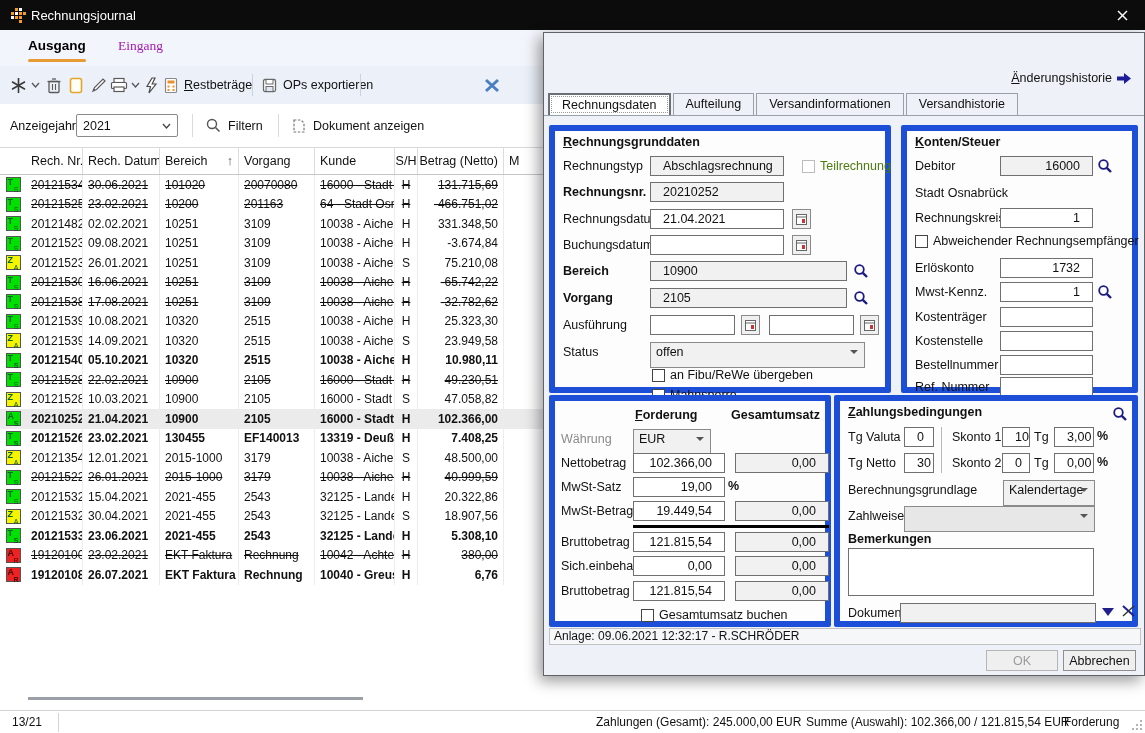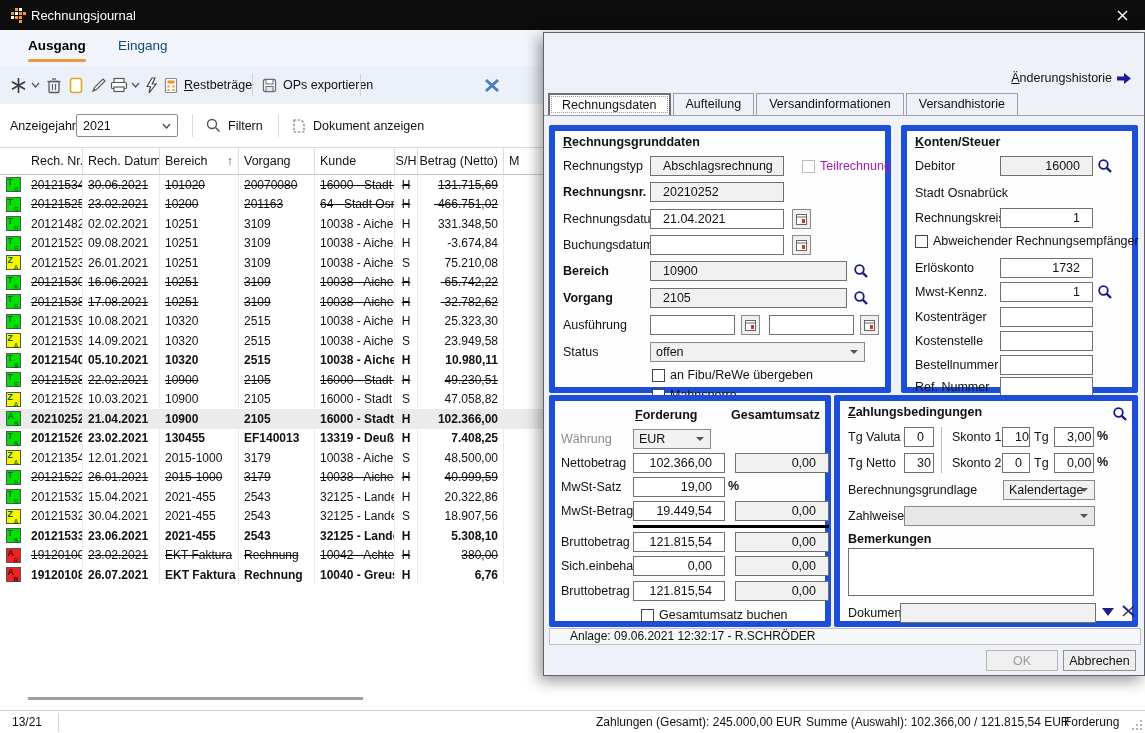--- a/index.html
+++ b/index.html
@@ -7,21 +7,21 @@
   #stage{position:relative;width:1145px;height:733px;background:#fff;overflow:hidden;
          font-family:"Liberation Sans",sans-serif;font-size:12.5px;color:#111;}
   
   .titlebar{position:absolute;left:0;top:0;width:100%;height:30px;background:#0c0c0c;color:#fff;
             display:flex;align-items:center;}
   .titlebar .ttl{margin-left:5px;font-size:13px;}
   .closebtn{position:absolute;right:0;top:0;width:46px;height:30px;display:flex;align-items:center;justify-content:center;cursor:pointer;}
   .tabrow{position:absolute;left:0;top:30px;width:100%;height:36px;background:#f2f5fb;}
   .maintab{position:absolute;top:8px;font-size:13.5px;}
   .maintab.active{font-weight:bold;color:#000;}
-  .maintab.inactive{color:#0c4a6e;}
+  .maintab.inactive{color:#a21caf;font-family:Liberation Serif, serif;}
   .tabunderline{position:absolute;height:3px;background:#e89b35;border-radius:2px;}
   .toolbar{position:absolute;left:0;top:66px;width:100%;height:38px;background:#ecf1f9;}
   .tb{position:absolute;top:0;height:38px;display:flex;align-items:center;}
   .tblabel{font-size:12.5px;color:#111;}
   .vsep{position:absolute;top:8px;width:1px;height:22px;background:#c9d2de;}
   .filterrow{position:absolute;left:0;top:104px;width:100%;height:43px;background:#fff;}
   .fsel{position:absolute;left:76px;top:10px;width:102px;height:23px;border:1px solid #8a8a8a;border-radius:2px;
         background:#fff;display:flex;align-items:center;padding:0 6px;justify-content:space-between;}
   .fsep{position:absolute;top:10px;width:1px;height:23px;background:#d5dbe3;}
   .acc{display:inline-block;}
@@ -65,33 +65,33 @@
   .dtab.active{background:#fff;border:2px solid #6b7078;border-bottom:none;font-weight:normal;outline:1px dotted #9a9a9a;outline-offset:-4px;}
   .dtabline{position:absolute;left:0;top:82px;width:100%;height:1px;background:#9aa0a8;}
   .group{position:absolute;background:#fdfdfe;border:6px solid #1d4ed8;border-radius:2px;}
   .gtitle{position:absolute;left:8px;top:4px;font-weight:bold;font-size:12.5px;}
   .lbl{position:absolute;font-size:12.5px;line-height:20px;white-space:nowrap;}
   .lbl.b{font-weight:bold;} .lbl.dim{color:#8a8a8a;}
   .fld{position:absolute;height:20px;border:1px solid #707070;background:#fff;font-size:12.5px;
        line-height:18px;padding:0 12px;overflow:hidden;white-space:nowrap;}
   .fld.ro{background:#f1f1f1;}
   .fld.num{text-align:right;}
-  .combo{position:absolute;height:20px;border:1px solid #8a8a8a;background:#f1f1f1;font-size:12.5px;
+  .combo{position:absolute;height:26px;border:1px solid #8a8a8a;background:#f1f1f1;font-size:12.5px;
          line-height:18px;padding:0 18px 0 5px;overflow:hidden;white-space:nowrap;}
   .combo::after{content:"";position:absolute;right:6px;top:7px;border:4px solid transparent;border-top-color:#555;}
   .combo.dis{background:#e7e7e7;}
   .cbrow{position:absolute;display:flex;align-items:center;gap:5px;font-size:12.5px;white-space:nowrap;}
   .cbbox{width:13px;height:13px;border:1px solid #444;background:#fff;flex:none;}
-  .cbrow.dis{color:#a21caf;text-align:center;} .cbrow.dis .cbbox{border-color:#bcbcbc;}
+  .cbrow.dis{color:#4d7c0f;text-align:center;} .cbrow.dis .cbbox{border-color:#bcbcbc;}
   .calbtn{position:absolute;width:19px;height:20px;border:1px solid #8a8a8a;background:#f0f0f0;
           display:flex;align-items:center;justify-content:center;cursor:pointer;}
   .mag{position:absolute;width:16px;height:16px;cursor:pointer;}
   .thickline{position:absolute;height:2.5px;background:#000;}
   .anlage{position:absolute;left:5px;top:595px;width:592px;height:17px;background:#f6f7f9;
-          border:1px solid #c2c2c2;font-size:12px;line-height:15px;padding:0 20px;}
+          border:1px solid #c2c2c2;font-size:12px;line-height:15px;padding:0 4px;}
   .btn{position:absolute;height:21px;border:1px solid #8f8f8f;background:#efefef;font-size:12.5px;
        display:flex;align-items:center;justify-content:center;cursor:pointer;}
   .btn.dis{color:#9b9b9b;border-color:#b5b5b5;}
   .vline{position:absolute;width:1px;background:#b9b9b9;}
   .pct{position:absolute;font-weight:bold;font-size:12.5px;}
 </style>
 </head>
 <body>
 
 <div id="stage">

